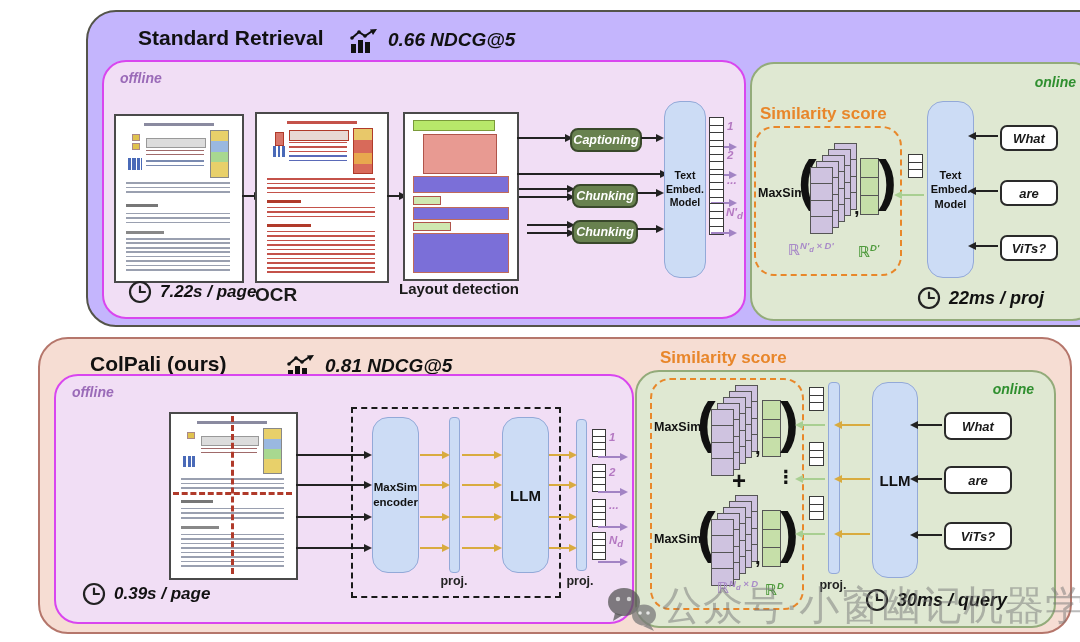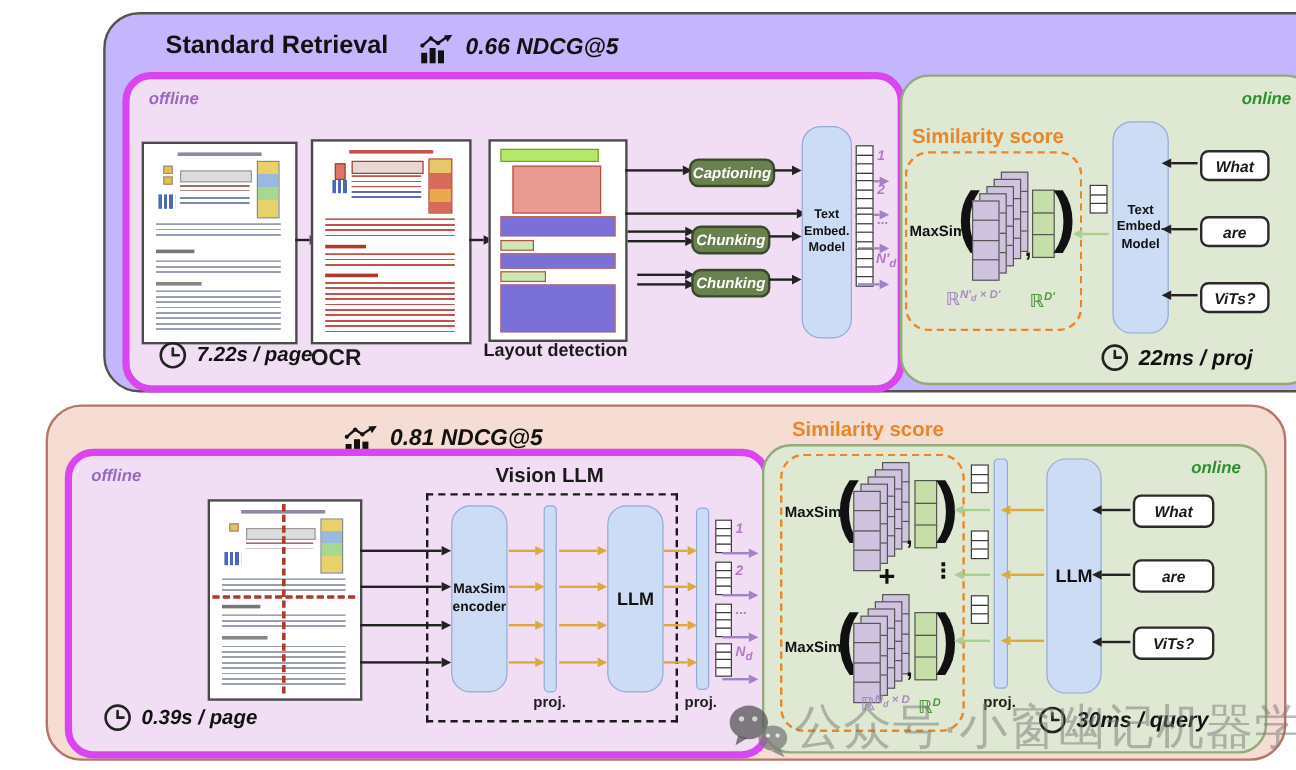--- a/index.html
+++ b/index.html
@@ -4,21 +4,21 @@
 <style>
   html,body{margin:0;padding:0;background:#fff;}
   .stage{position:relative;width:1080px;height:642px;background:#fff;overflow:hidden;
          font-family:"Liberation Sans","DejaVu Sans",sans-serif;color:#1a1a1a;}
   .abs{position:absolute;}
   
   .panel{position:absolute;border-radius:30px;}
   .panel-std{left:38px;top:10px;width:1030px;height:313px;background:#c4b5fd;border:2.5px solid #54544a;margin-left:48px;}
   .panel-col{left:38px;top:337px;width:1030px;height:293px;background:#f6ddd3;border:2.5px solid #b5766b;}
   .zone{position:absolute;border-radius:24px;}
-  .zone-off{background:#f1def5;border:6px solid #d946ef;}
+  .zone-off{background:#f1def5;border:2px solid #d946ef;}
   .zone-on{background:#dfe8d2;border:2px solid #93ab7a;}
   .ptitle{position:absolute;font-weight:bold;font-size:21px;color:#111;}
   .metric{position:absolute;font-weight:bold;font-style:italic;font-size:19px;color:#111;}
   .offlab{position:absolute;font-weight:bold;font-style:italic;font-size:14px;color:#9a6ab8;}
   .onlab{position:absolute;font-weight:bold;font-style:italic;font-size:14px;color:#2f8f2f;}
   .simtitle{position:absolute;font-weight:bold;font-size:17px;color:#e8862a;}
   
   .docpage{position:absolute;background:#fff;border:2px solid #4a4a4a;}
   .lines{position:absolute;background:repeating-linear-gradient(to bottom,var(--lc,#9aa0b0) 0 1.5px,transparent 1.5px 4.5px);}
   
@@ -279,36 +279,36 @@
         <svg width="24" height="24" viewBox="0 0 24 24">
           <circle cx="12" cy="12" r="10" fill="none" stroke="#222" stroke-width="2.2"></circle>
           <path d="M12 6.5 V12 H17" stroke="#222" stroke-width="2.2" fill="none" stroke-linecap="round"></path>
         </svg>
         <span>22ms / proj</span>
       </div>
     </div>
   </div>
 
   <div class="panel panel-col">
+    <div class="ptitle" style="left:50px;top:13px;">ColPali (ours)</div>
     <svg class="abs" style="left:247px;top:16px;" width="28" height="24" viewBox="0 0 28 24">
       <rect x="1" y="15" width="5" height="9" fill="#111"></rect>
         <rect x="8" y="11" width="5" height="13" fill="#111"></rect>
         <rect x="15" y="13" width="5" height="11" fill="#111"></rect>
       <path d="M2 9 L9 3 L15 7 L23 1.5" stroke="#111" stroke-width="2" fill="none"></path>
       <circle cx="2" cy="9" r="1.8" fill="#111"></circle>
         <circle cx="9" cy="3" r="1.8" fill="#111"></circle>
         <circle cx="15" cy="7" r="1.8" fill="#111"></circle>
       <polygon points="23,6 27,0 20,0.5" fill="#111"></polygon>
     </svg>
     <div class="metric" style="left:285px;top:16px;">0.81 NDCG@5</div>
     <div class="simtitle" style="left:620px;top:9px;">Similarity score</div>
 
     <div class="zone zone-off" style="left:14px;top:35px;width:576px;height:246px;">
       <div class="offlab" style="left:16px;top:8px;">offline</div>
-      <div class="abs" style="left:295px;top:7px;width:206px;text-align:center;font-weight:bold;font-size:17px;">Vision LLM</div>
 
       <div class="docpage" style="left:113px;top:36px;width:125px;height:164px;">
         <div class="abs" style="left:26px;top:7px;width:70px;height:3px;background:#8a8aa0;"></div>
         <div class="abs" style="left:16px;top:18px;width:6px;height:5px;background:#e0c24e;border:1px solid #a88;"></div>
         <div class="abs" style="left:30px;top:22px;width:56px;height:8px;background:#dcdcdc;border:1px solid #999;"></div>
         <div class="lines" style="left:30px;top:34px;width:56px;height:5px;--lc:#a06a6a;"></div>
         <div class="abs" style="left:12px;top:42px;width:14px;height:11px;background:repeating-linear-gradient(to right,#4a6ab8 0 3px,#fff 3px 4.5px);"></div>
         <div class="abs" style="left:92px;top:14px;width:17px;height:44px;border:1px solid #888;background:linear-gradient(to bottom,#e8d06a 0 22%,#9ab8e0 22% 45%,#a8d890 45% 68%,#e8d06a 68% 100%);"></div>
         <div class="lines" style="left:10px;top:64px;width:103px;height:13px;--lc:#9aa0b0;"></div>
         <div class="abs" style="left:10px;top:86px;width:32px;height:2.5px;background:#777;"></div>

